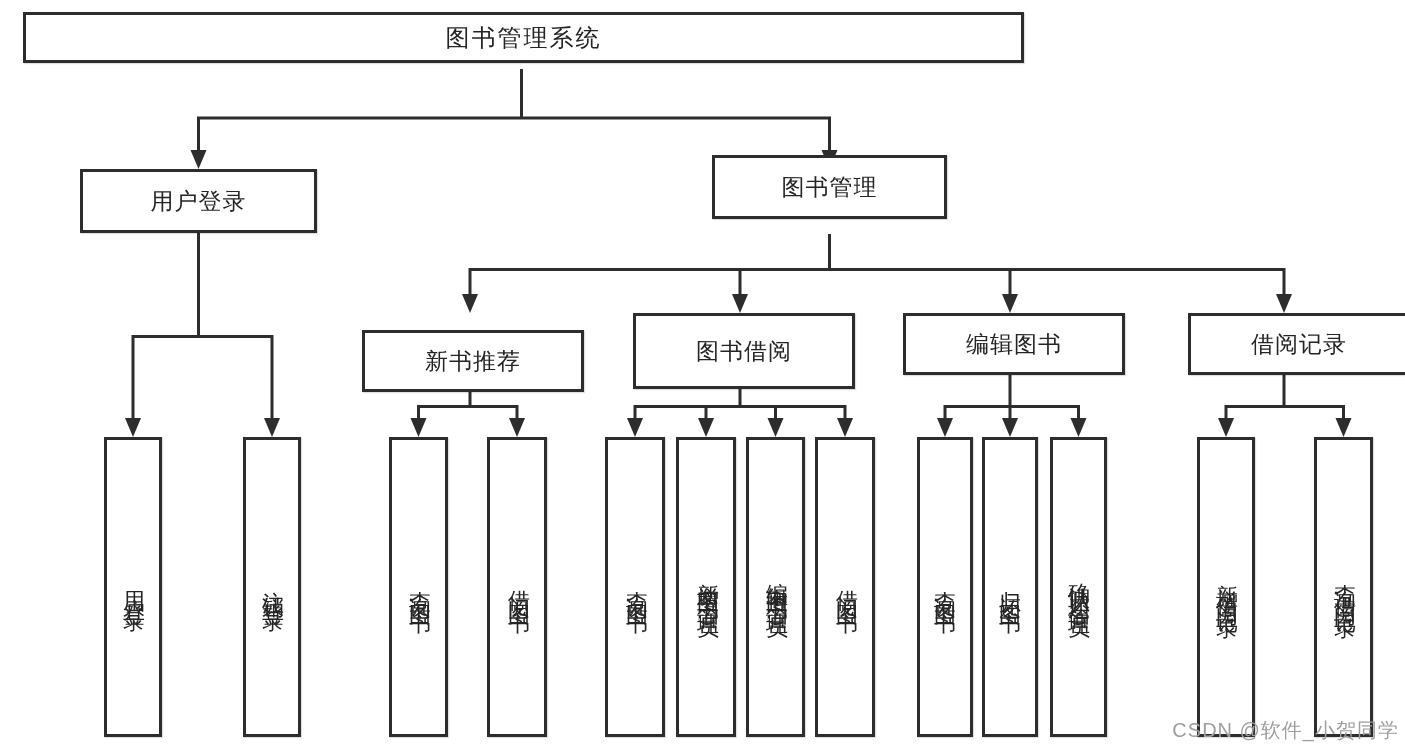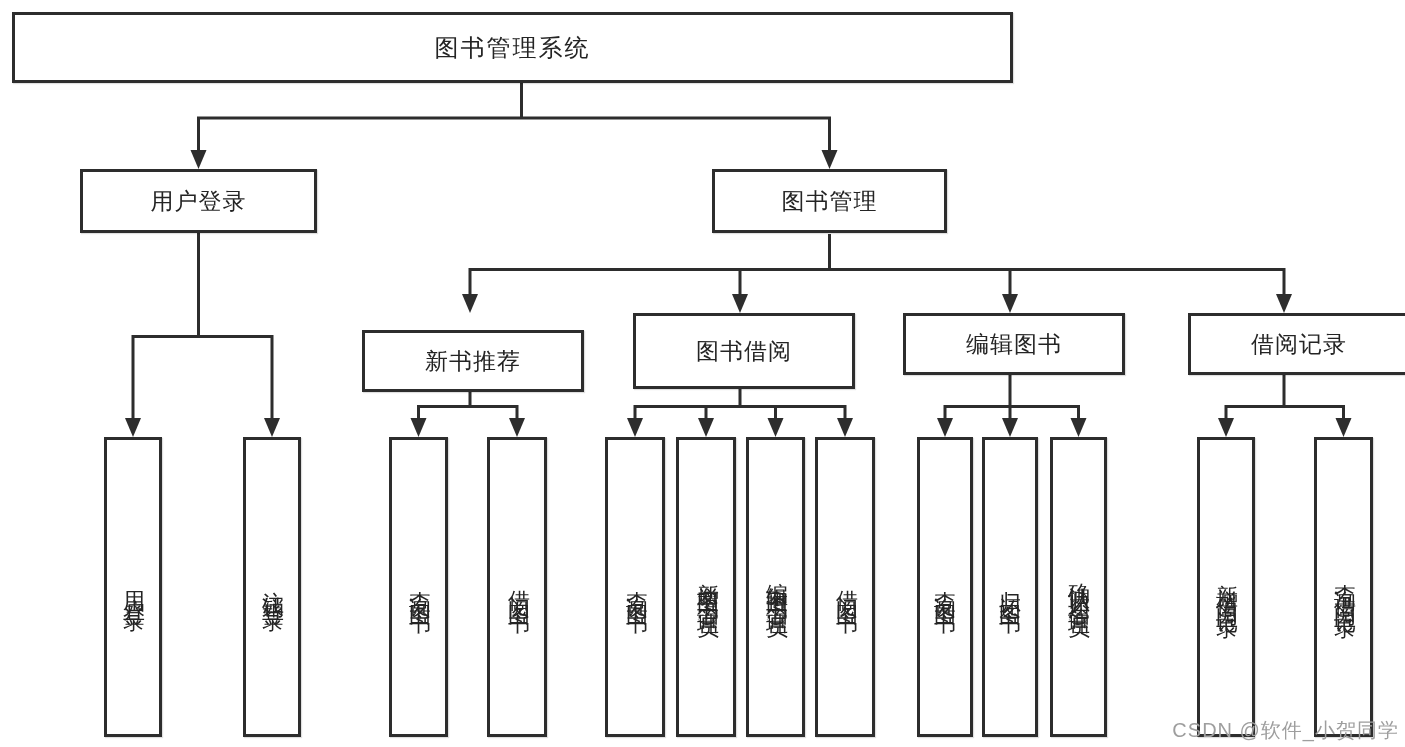--- a/index.html
+++ b/index.html
@@ -124,28 +124,28 @@
       <polygon points="767.5,418 783.5,418 775.5,437"></polygon>
       <polygon points="837,418 853,418 845,437"></polygon>
       <polygon points="937,418 953,418 945,437"></polygon>
       <polygon points="1002,418 1018,418 1010,437"></polygon>
       <polygon points="1070.5,418 1086.5,418 1078.5,437"></polygon>
       <polygon points="1218,418 1234,418 1226,437"></polygon>
       <polygon points="1335.5,418 1351.5,418 1343.5,437"></polygon>
     </g>
   </svg>
 
-  <div class="box root-label" style="left:12px; top:12px; width:1001px; height:71px;">
+  <div class="box root-label" style="left:23px; top:12px; width:1001px; height:51px;">
     <span>图书管理系统</span>
   </div>
 
   <div class="box h-label" style="left:80px; top:169px; width:237px; height:64px;">
     <span>用户登录</span>
   </div>
-  <div class="box h-label" style="left:712px; top:169px; width:235px; height:64px;">
+  <div class="box h-label" style="left:712px; top:155px; width:235px; height:64px;">
     <span>图书管理</span>
   </div>
 
   <div class="box h-label" style="left:362px; top:313px; width:222px; height:62px;margin-top:17px;">
     <span>新书推荐</span>
   </div>
   <div class="box h-label" style="left:633px; top:313px; width:222px; height:76px;">
     <span>图书借阅</span>
   </div>
   <div class="box h-label" style="left:903px; top:313px; width:222px; height:62px;">

